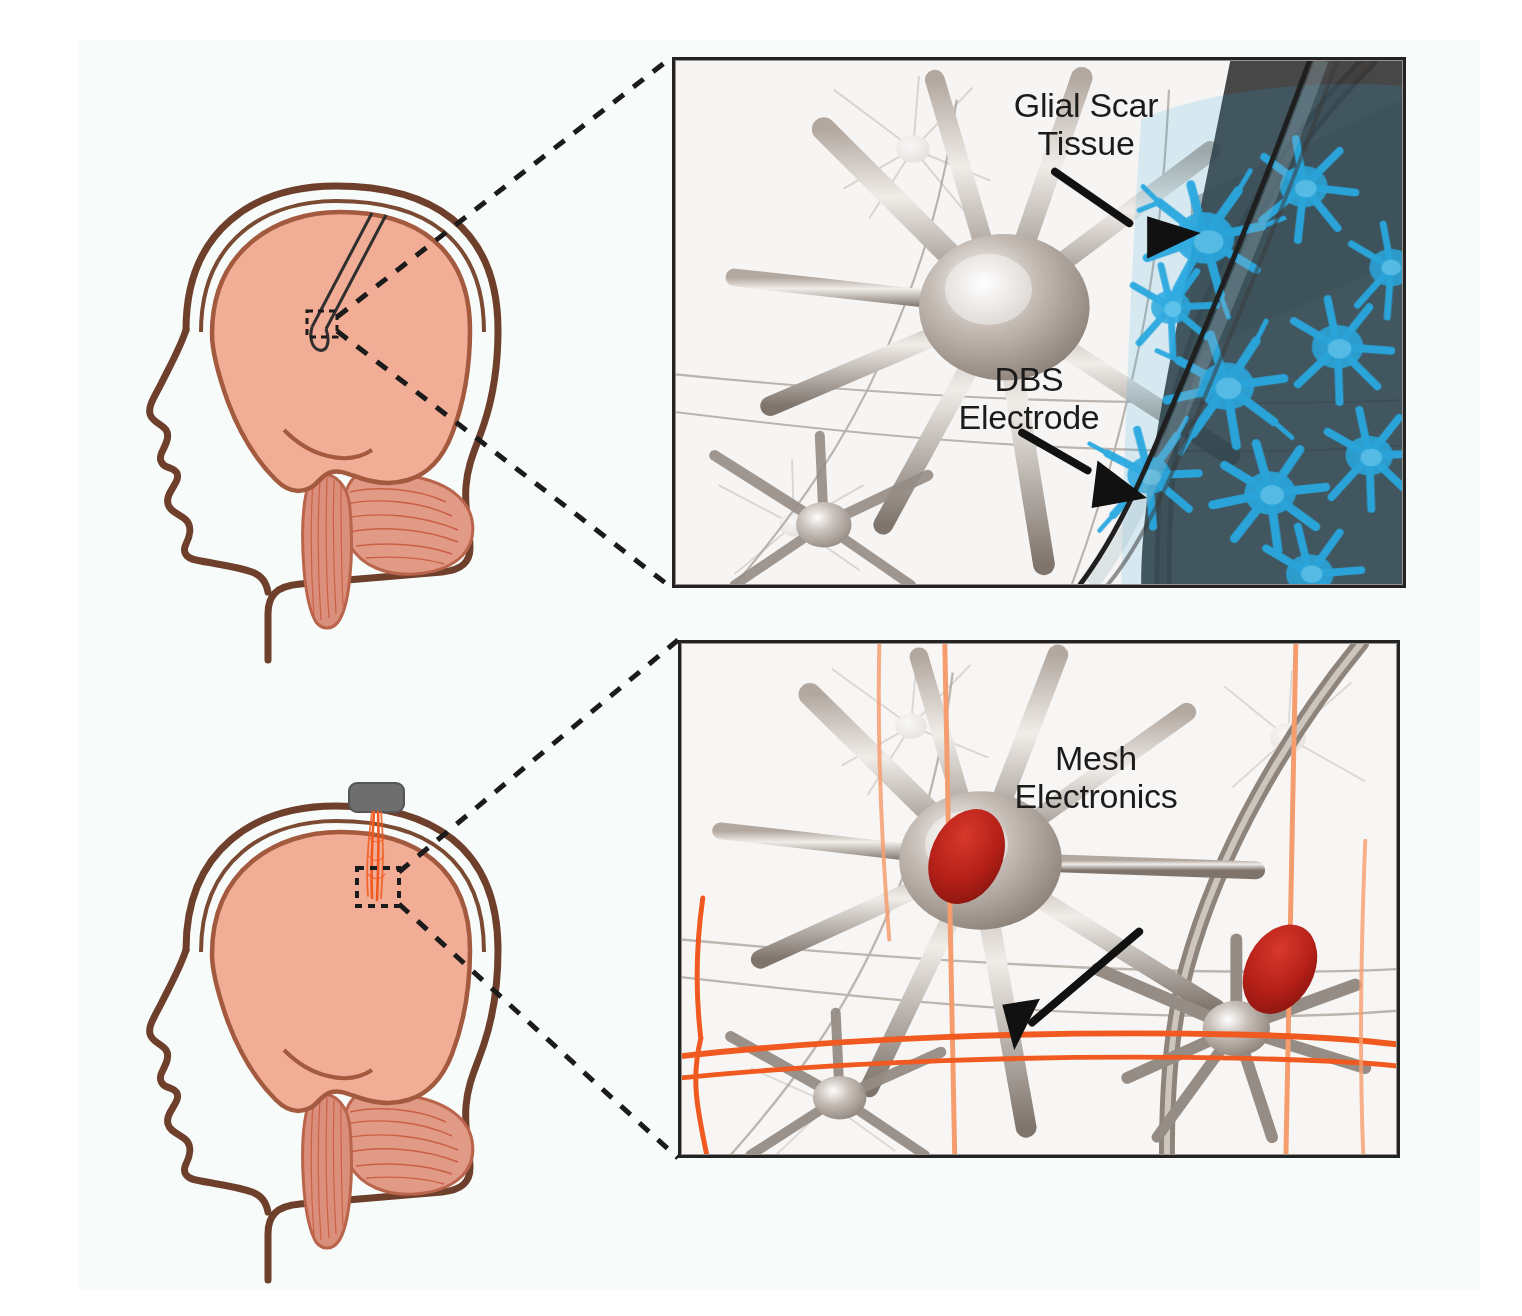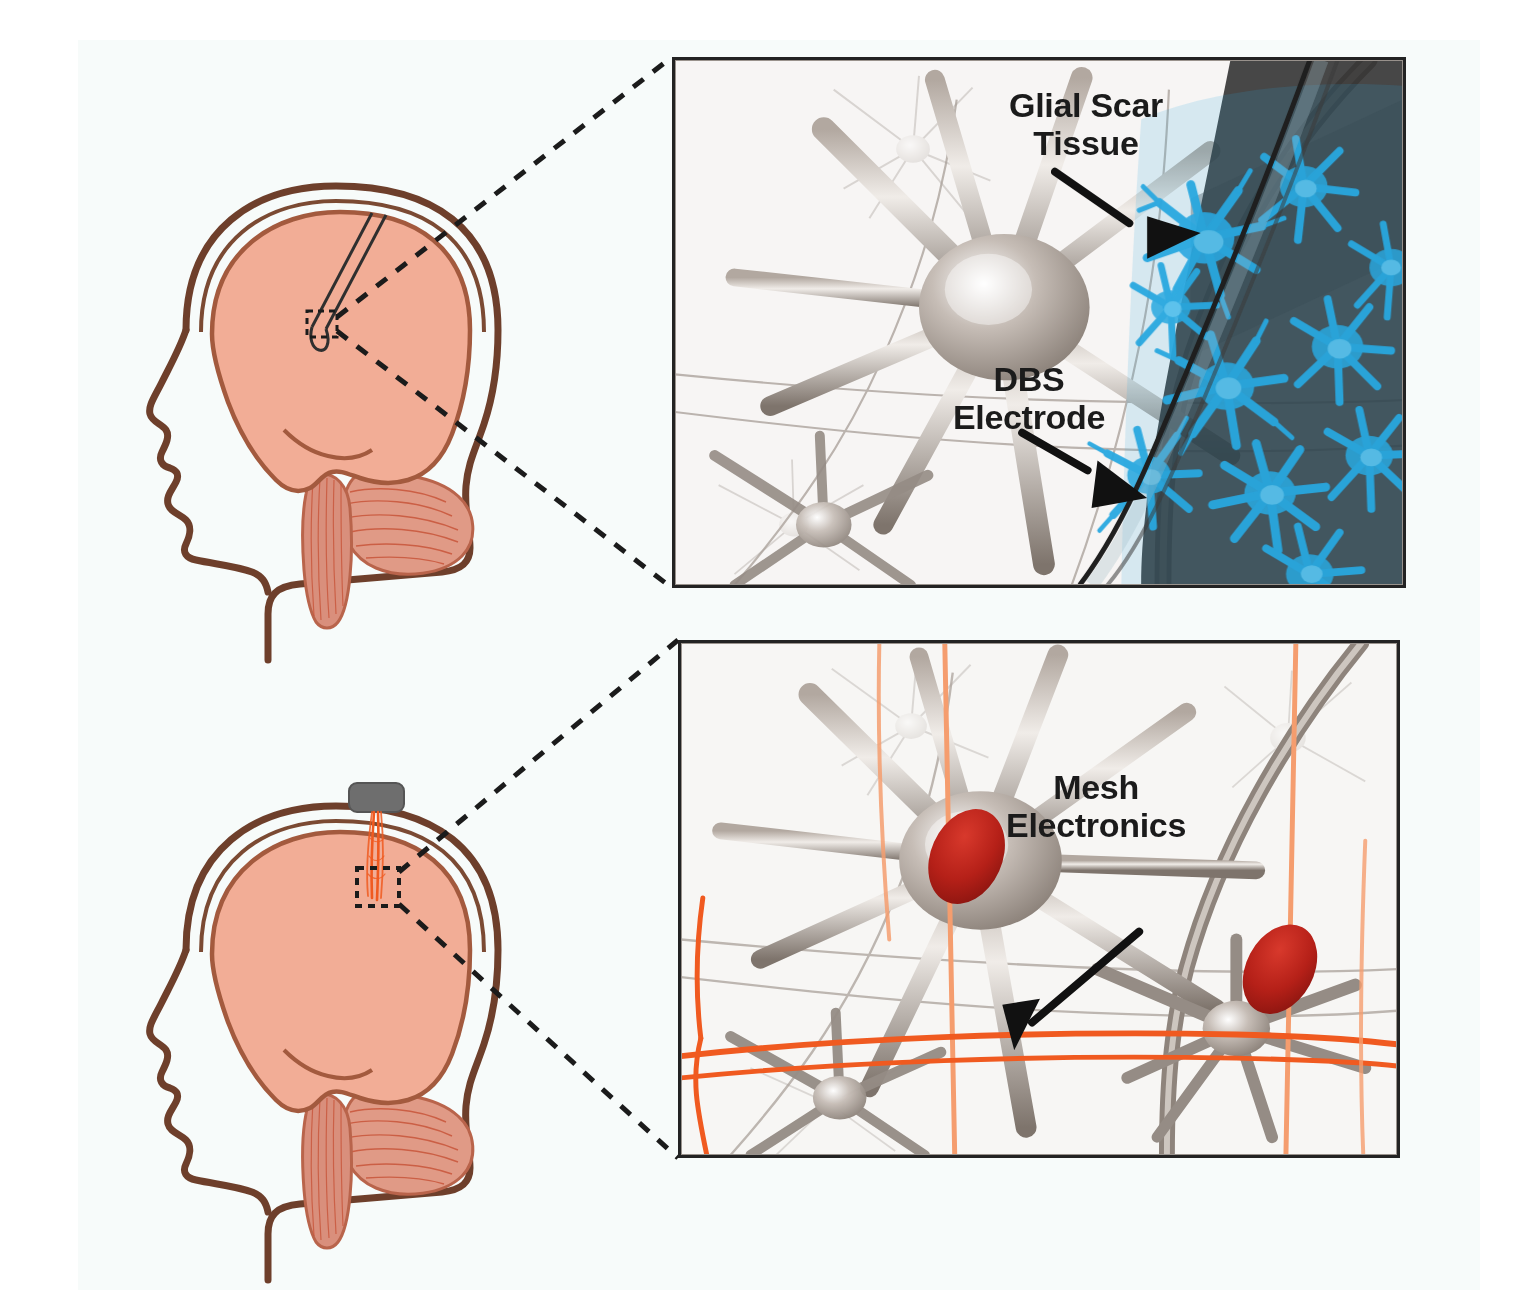--- a/index.html
+++ b/index.html
@@ -51,30 +51,30 @@
   }
   #panel-dbs   { left: 672px; top: 57px;  width: 734px; height: 531px; }
   #panel-mesh  { left: 678px; top: 640px; width: 722px; height: 518px; }
 
   .panel-svg { position: absolute; left: 0; top: 0; width: 100%; height: 100%; }
 
   
   .callout-label {
     position: absolute;
     color: #1b1b1b;
-    font-weight: bold;
+    font-weight: normal;
     line-height: 1.12;
     text-align: center;
     letter-spacing: -0.3px;
     white-space: pre-line;
     pointer-events: none;
   }
   #label-glial     { left: 296px; top: 26px;  width: 230px; font-size: 34px; }
   #label-dbs       { left: 244px; top: 300px; width: 220px; font-size: 34px; }
-  #label-mesh      { left: 290px; top: 96px;  width: 250px; font-size: 34px; margin-top: 29px; }
+  #label-mesh      { left: 290px; top: 96px;  width: 250px; font-size: 34px; }
 </style>
 </head>
 <body>
 
 <div id="figure-root">
 
   <div class="canvas-mask-top"></div>
   <div class="canvas-mask-left"></div>
   <div class="canvas-mask-right"></div>
   <div class="canvas-mask-bottom"></div>

